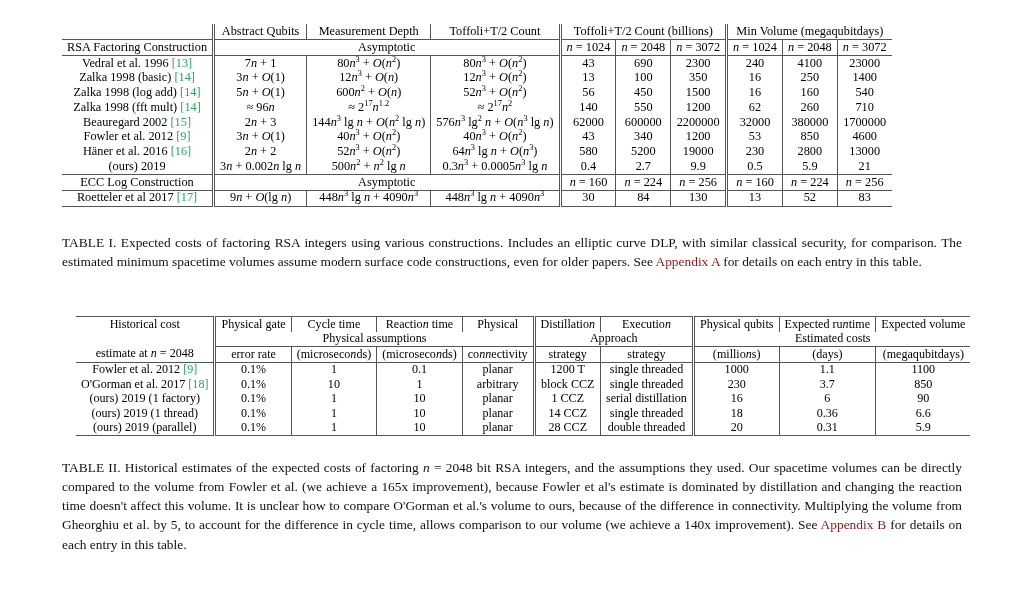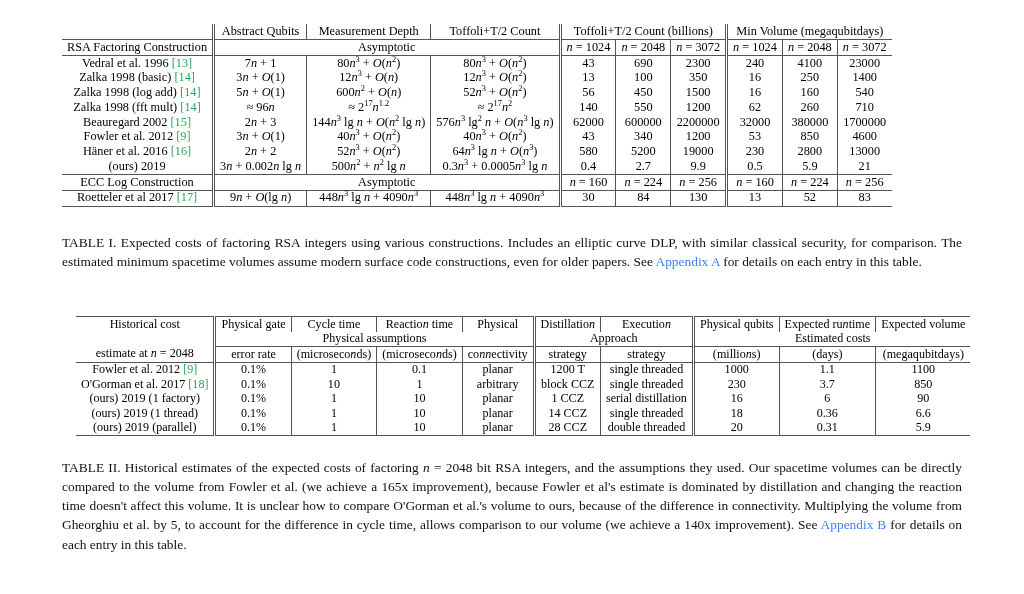--- a/index.html
+++ b/index.html
@@ -38,21 +38,21 @@
   .rowlabel { text-align: right; padding-right: 4px; margin-left: 48px; }
 
   
   .hl-top  { border-top: 1px solid #555; }
   .hl-bot  { border-bottom: 1px solid #555; }
   .dbl-l   { border-left: 3px double #555; }
   .sgl-l   { border-left: 1px solid #555; }
 
   .b { font-weight: bold; }
   .cite { color: #2aa55c; }
-  .appx { color: #3b82f6; }
+  .appx { color: #7f1d1d; }
 
   sup { font-size: 0.68em; vertical-align: super; line-height: 0; }
 
   
   #table1-wrap {
     position: absolute;
     left: 62px;
     top: 24px;
   }
   #table1 .hdr-main td { padding-bottom: 1px; }

